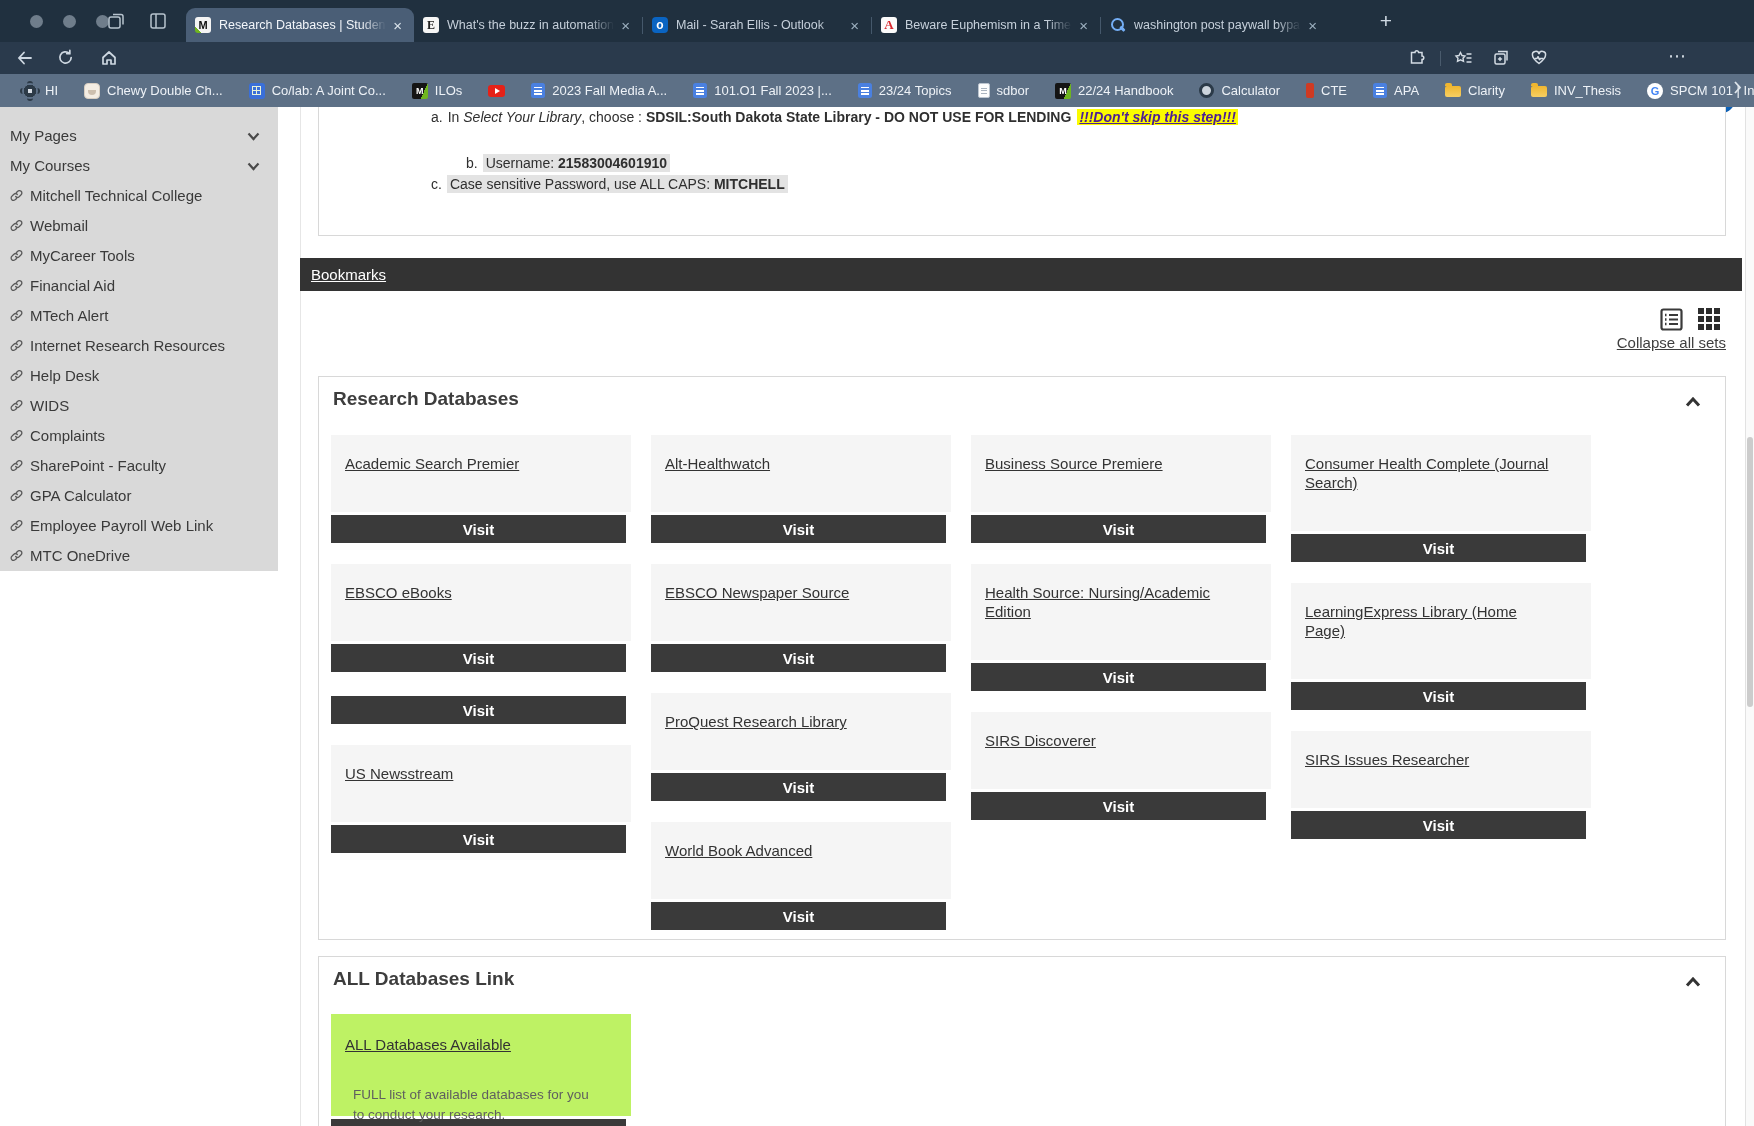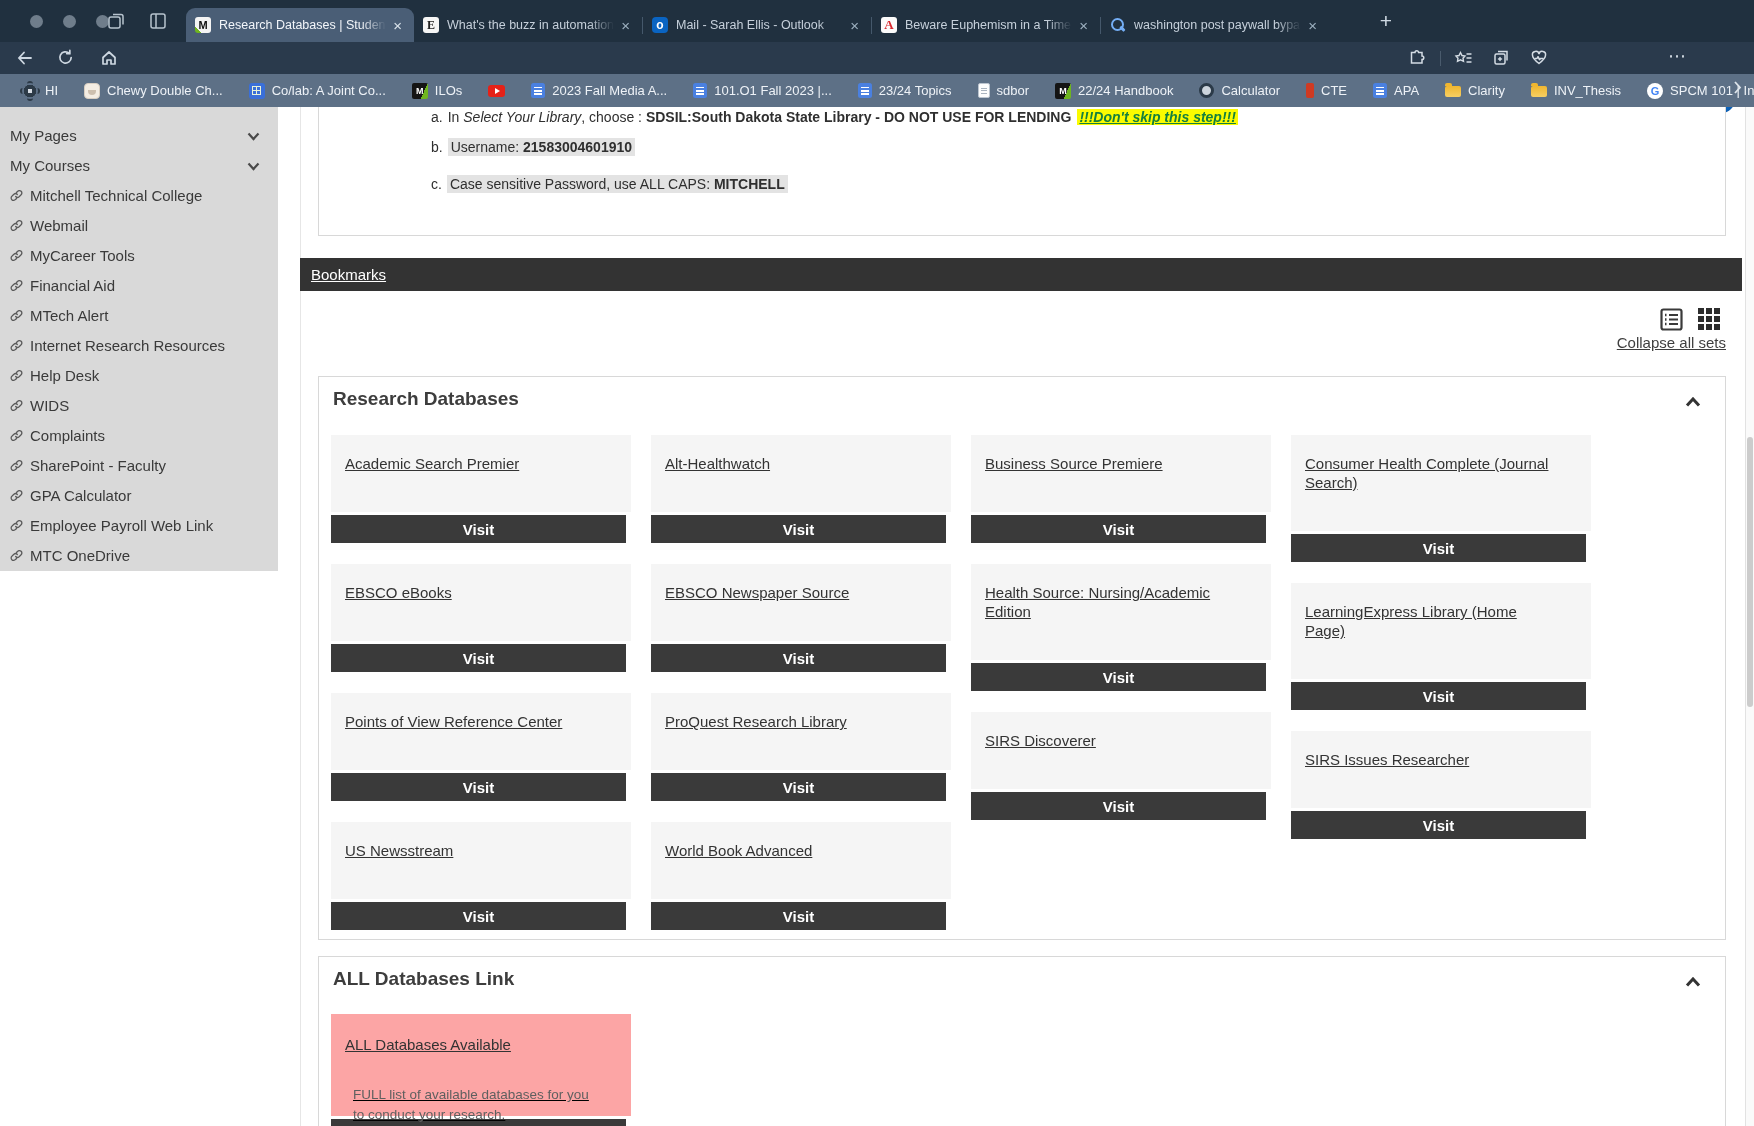--- a/index.html
+++ b/index.html
@@ -111,24 +111,24 @@
   
   .outer-left { position:absolute; left:300px; top:107px; height:1019px; border-left:1px solid #e6e6e6; }
   .scroll-track { position:absolute; right:0; top:107px; width:9px; height:1019px; background:#fafafa;
     border-left:1px solid #e2e2e2; }
   .scroll-thumb { position:absolute; right:1px; top:330px; width:6px; height:270px; background:#cccccc; border-radius:3px; }
 
   
   .intro { position:absolute; left:318px; top:107px; width:1408px; height:129px; background:#fff;
     border:1px solid #d8d8d8; border-top:none; font-size:14px; color:#2f2f2f; }
   .instr { position:absolute; left:112px; white-space:nowrap; }
-  .instr-a { top:2px; } .instr-b { top:32px; } .instr-c { top:69px; }
+  .instr-a { top:2px; } .instr-b { top:48px;margin-left:35px; } .instr-c { top:69px; }
   .instr .marker { margin-right:5px; }
   .hl-gray { background:#e3e3e3; padding:1px 3px; }
-  .hl-yellow { background:#fbfb00; color:#15803d; font-weight:700; font-style:italic;
+  .hl-yellow { background:#fbfb00; color:#4c1d95; font-weight:700; font-style:italic;
     text-decoration:underline; margin-left:6px; padding:0 2px; }
   .contact-line { position:absolute; left:44px; top:102px; }
   .email-link { color:#2a61c0; text-decoration:underline; }
 
   
   .portlet-head { position:absolute; left:300px; top:258px; width:1442px; height:33px; background:#333333;
     display:flex; align-items:center; padding-left:11px; }
   .portlet-head a { color:#ffffff; font-size:15px; text-decoration:underline; }
 
   
@@ -151,21 +151,21 @@
   .col { width:300px; display:flex; flex-direction:column; }
   .card { margin-bottom:21px; }
   .card-body { background:#f5f5f5; min-height:77px; padding:19px 14px 0; }
   .card-body.tall { min-height:96px; }
   .card-title { font-size:15px; color:#333; text-decoration:underline; display:inline-block;
     max-width:245px; line-height:1.28; }
   .visit { margin-top:3px; width:295px; height:28px; background:#3a3a3a; color:#fff;
     font-weight:700; font-size:15px; display:flex; align-items:center; justify-content:center; }
 
   .alldb-card { position:absolute; left:12px; top:57px; width:300px; }
-  .alldb-body { background:#fca5a5; height:102px; padding:21px 14px 0;text-decoration:underline; }
+  .alldb-body { background:#bef264; height:102px; padding:21px 14px 0; }
   .alldb-desc { margin:31px 0 0 8px; font-size:13.5px; color:#5f5f5f; width:245px; line-height:1.5; }
 </style>
 </head>
 <body>
 
 <div class="screen">
 
   <div class="tabbar">
     <div class="lights">
       <span class="light"></span>
@@ -543,23 +543,20 @@
     </div>
     <a class="visit">Visit</a>
   </div>
           <div class="card">
     <div class="card-body">
       <a class="card-title">EBSCO eBooks</a>
     </div>
     <a class="visit">Visit</a>
   </div>
           <div class="card">
-    <div class="card-body">
-      <a class="card-title">Points of View Reference Center</a>
-    </div>
     <a class="visit">Visit</a>
   </div>
           <div class="card">
     <div class="card-body">
       <a class="card-title">US Newsstream</a>
     </div>
     <a class="visit">Visit</a>
   </div>
         </div>
         <div class="col">

